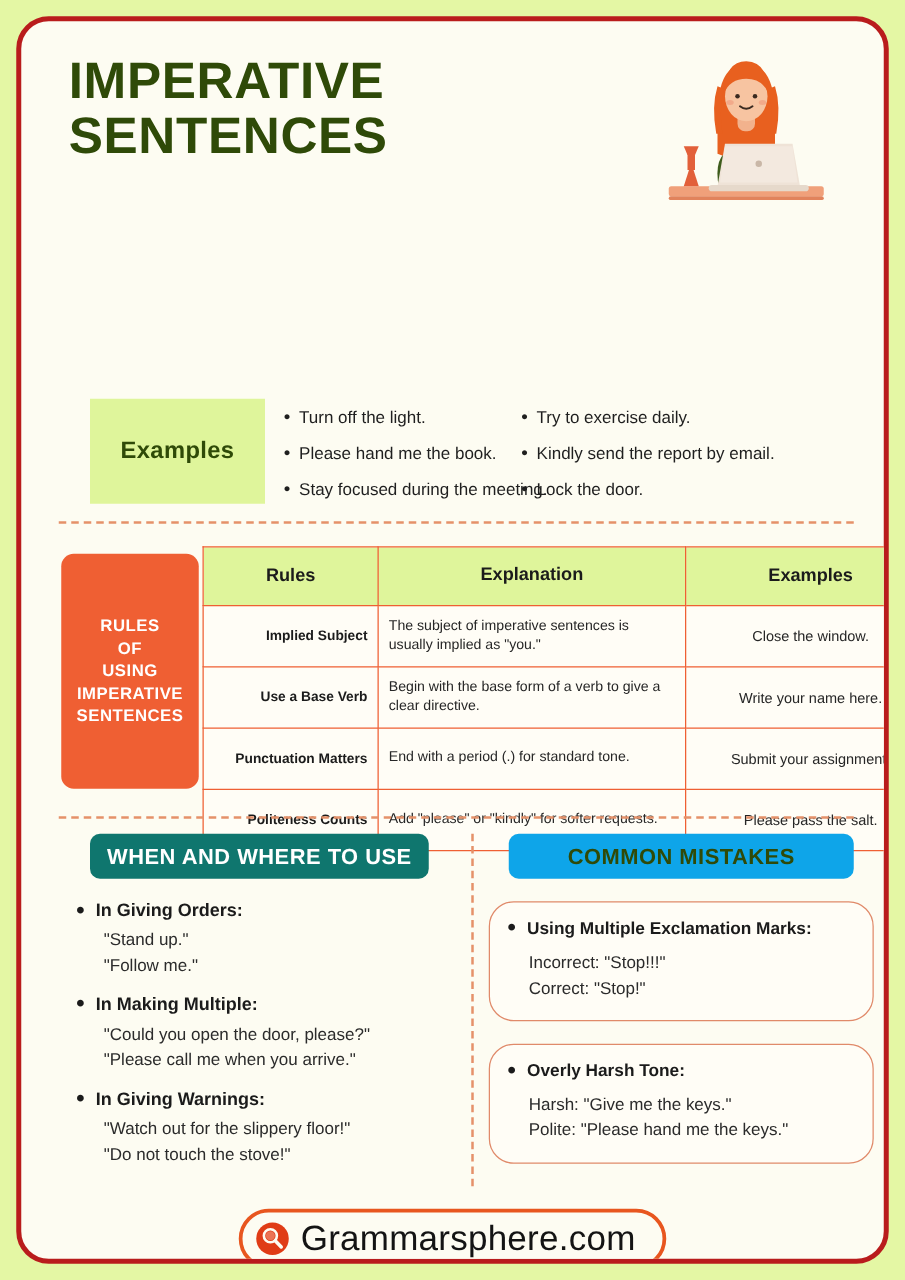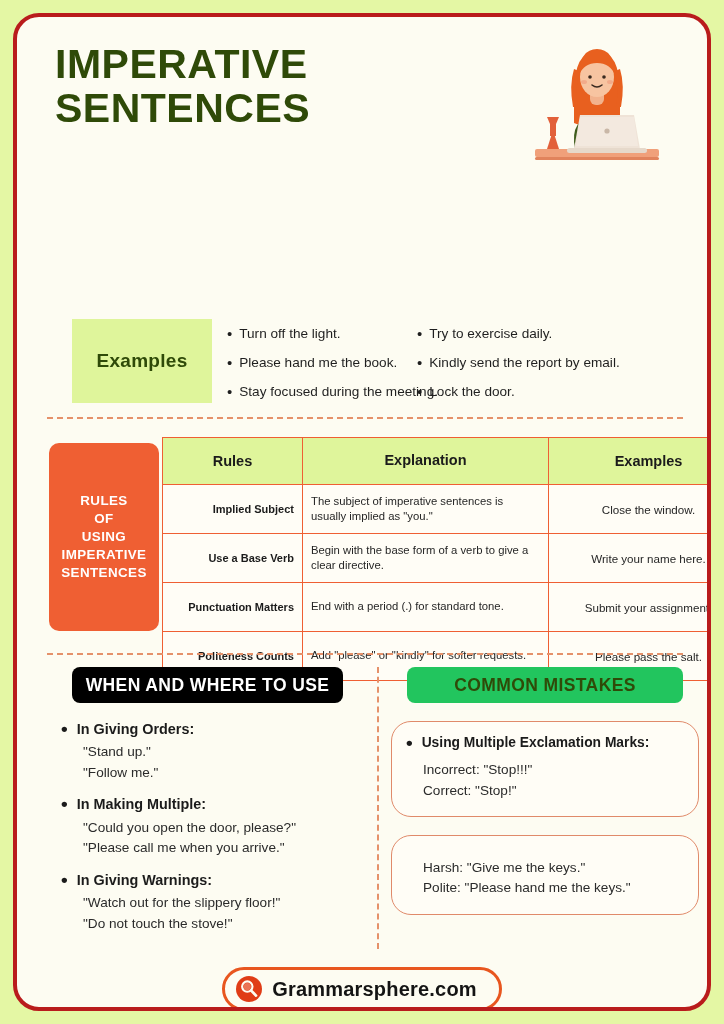--- a/index.html
+++ b/index.html
@@ -194,22 +194,22 @@
   .banner {
     height: 36px;
     border-radius: 8px;
     display: flex;
     align-items: center;
     justify-content: center;
     font-size: 17.5px;
     font-weight: 700;
     letter-spacing: 0.4px;
   }
-  .banner-orange { background: #000000; color: #ffffff; margin: 0 24px 0 25px; text-align: center; }
-  .banner-green  { background: #22c55e; color: #2f4a08; margin: 0 16px; }
+  .banner-orange { background: #0f766e; color: #ffffff; margin: 0 24px 0 25px; text-align: center; }
+  .banner-green  { background: #0ea5e9; color: #2f4a08; margin: 0 16px; }
 
   .use-list { margin-top: 18px; padding-left: 14px; }
   .use-item { margin-bottom: 13px; }
   .use-head {
     display: flex;
     align-items: flex-start;
     font-size: 14.4px;
     font-weight: 700;
     color: #1b1b1b;
   }
@@ -268,22 +268,22 @@
     display: flex;
     align-items: center;
     gap: 9px;
     border: 3.5px solid #e8561f;
     border-radius: 24px;
     padding: 5px 22px 5px 10px;
     background: #fdfcf2;
   }
   .logo-mark { width: 28px; height: 28px; flex: 0 0 28px; }
   .logo-text {
-    font-size: 20px;
-    font-weight: 700;
+    font-size: 28px;
+    font-weight: 400;
     color: #141414;
     letter-spacing: 0.2px;
   }
 </style>
 </head>
 <body>
 
 <div class="poster">
 
   <div class="header">
@@ -419,20 +419,21 @@
   <div class="col-right">
     <div class="banner banner-green">COMMON MISTAKES</div>
     <div class="mistake-card">
       <div class="mistake-head">Using Multiple Exclamation Marks:</div>
       <div class="mistake-lines">
         <div>Incorrect: "Stop!!!"</div>
         <div>Correct: "Stop!"</div>
       </div>
     </div>
     <div class="mistake-card">
+      <div class="mistake-head">Overly Harsh Tone:</div>
       <div class="mistake-lines">
         <div>Harsh: "Give me the keys."</div>
         <div>Polite: "Please hand me the keys."</div>
       </div>
     </div>
   </div>
 
   <div class="footer">
     <div class="logo-pill">
       <svg class="logo-mark" viewBox="0 0 28 28">

